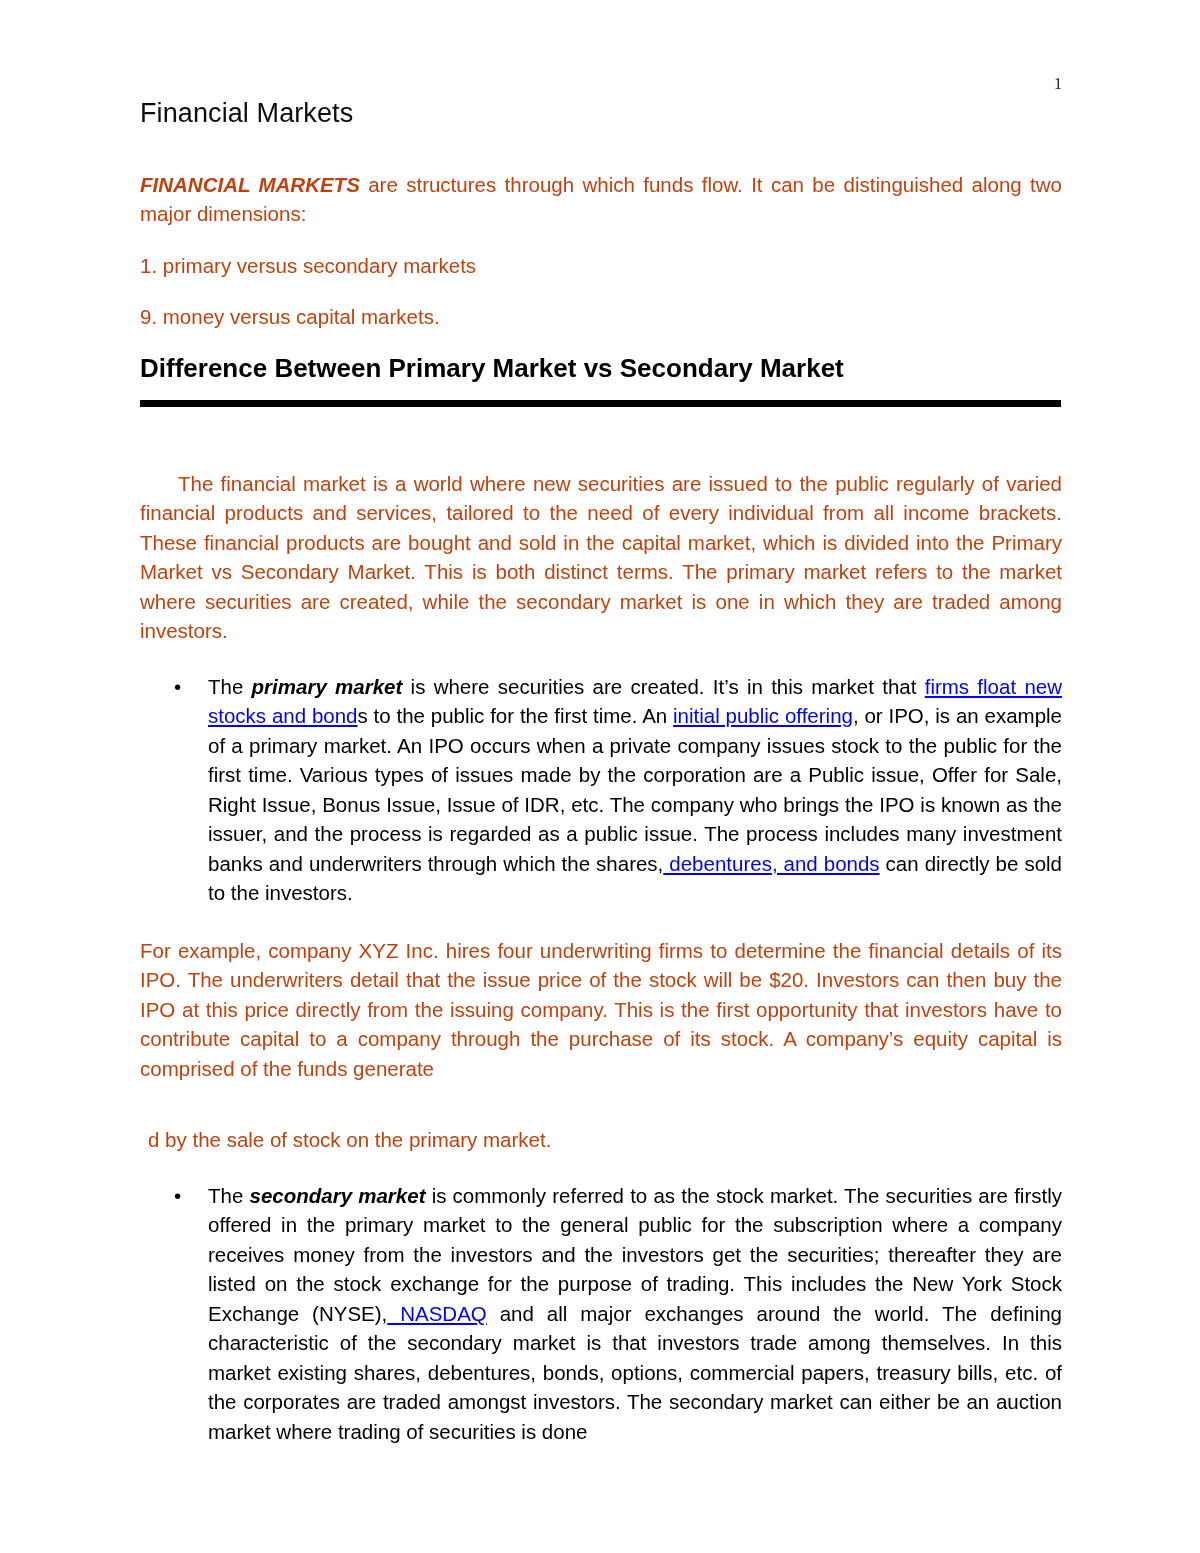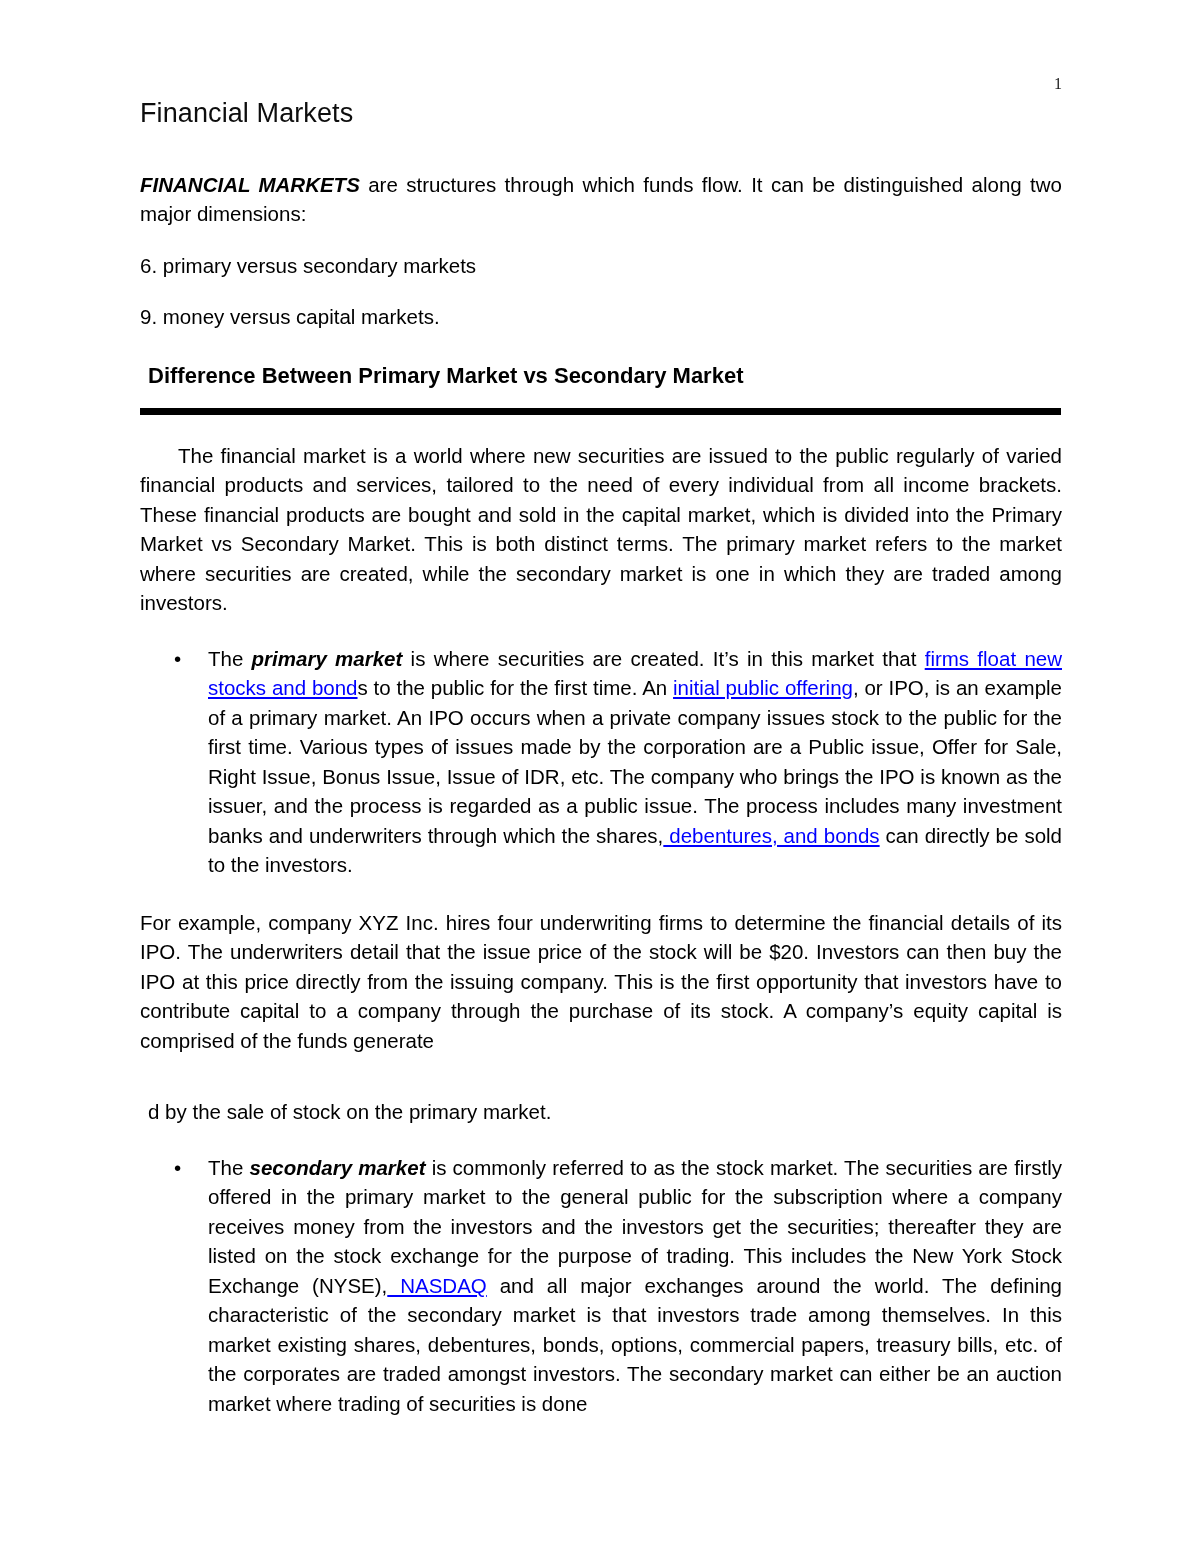--- a/index.html
+++ b/index.html
@@ -52,46 +52,46 @@
     color: #0d0d0d;
   }
 
   
   .para {
     font-size: 20.5px;
     line-height: 29.5px;
     margin: 0;
     padding-top: 19px;
     text-align: justify;
-    color: #000000;
+    color: #c2410c;
   }
   .para.no-justify { text-align: left; }
 
   .para.intro { padding-top: 39px; }
   .para.list-line { padding-top: 22px; }
 
   
   .section-heading {
-    font-size: 22px;
+    font-size: 26px;
     line-height: 28px;
     font-weight: bold;
-    margin: 8px;
+    margin: 0;
     padding-top: 22px;
     color: #000000;
   }
 
   
   .thick-rule {
     margin-top: 18px;
     width: 921px;
     height: 7px;
     background: #000000;
   }
 
-  .para.body-first { padding-top: 26px; text-indent: 38px; }
+  .para.body-first { padding-top: 26px; text-indent: 38px; margin-top: 36px; }
 
   
   .bullet-list {
     margin: 0;
     padding: 0;
     list-style: none;
   }
   .bullet-list.first { padding-top: 26px; }
   .bullet-list.second { padding-top: 26px; }
   .bullet-item {
@@ -124,21 +124,21 @@
 
 <div class="page">
   <div class="content">
 
     <div class="page-number">1</div>
 
     <h1 class="doc-title">Financial Markets</h1>
 
     <p class="para intro"><span class="bi">FINANCIAL MARKETS</span><span> are structures through which funds flow. It can be distinguished along two major dimensions:</span></p>
 
-    <p class="para list-line no-justify">6. primary versus secondary markets</p>
+    <p class="para list-line no-justify">1. primary versus secondary markets</p>
 
     <p class="para list-line no-justify">9. money versus capital markets.</p>
 
     <h2 class="section-heading">Difference Between Primary Market vs Secondary Market</h2>
 
     <div class="thick-rule"></div>
 
     <p class="para body-first">The financial market is a world where new securities are issued to the public regularly of varied financial products and services, tailored to the need of every individual from all income brackets. These financial products are bought and sold in the capital market, which is divided into the Primary Market vs Secondary Market. This is both distinct terms. The primary market refers to the market where securities are created, while the secondary market is one in which they are traded among investors.</p>
 
     <ul class="bullet-list first">

